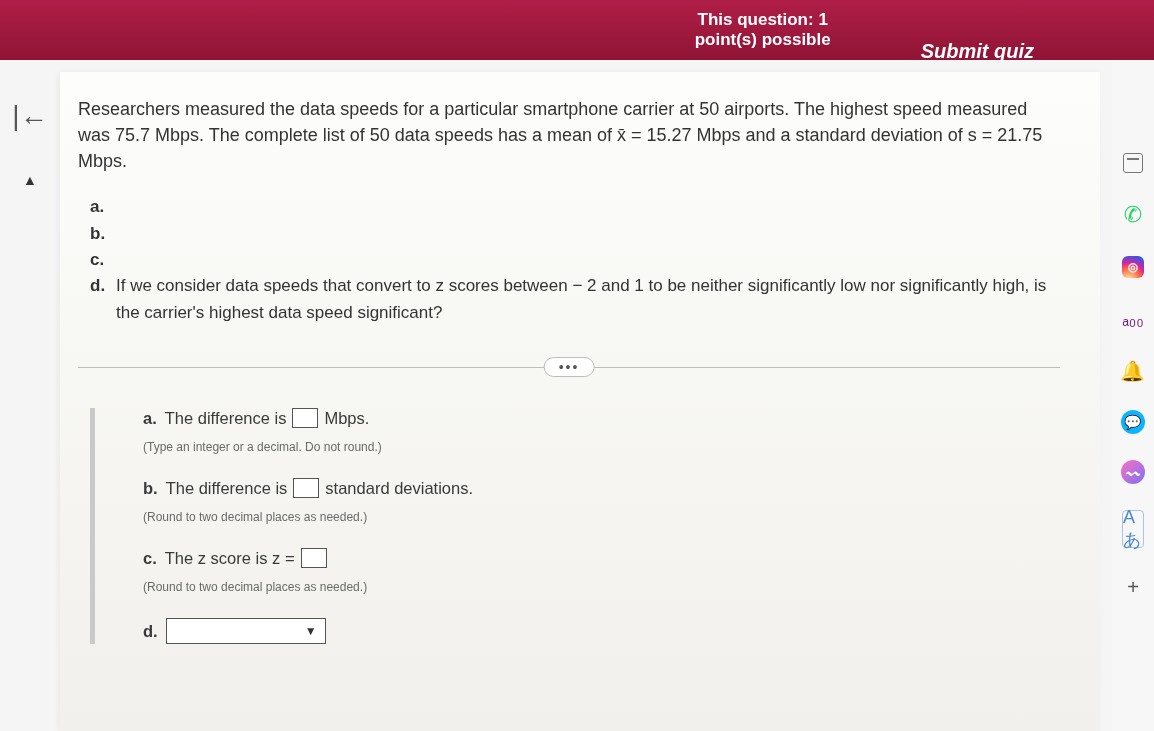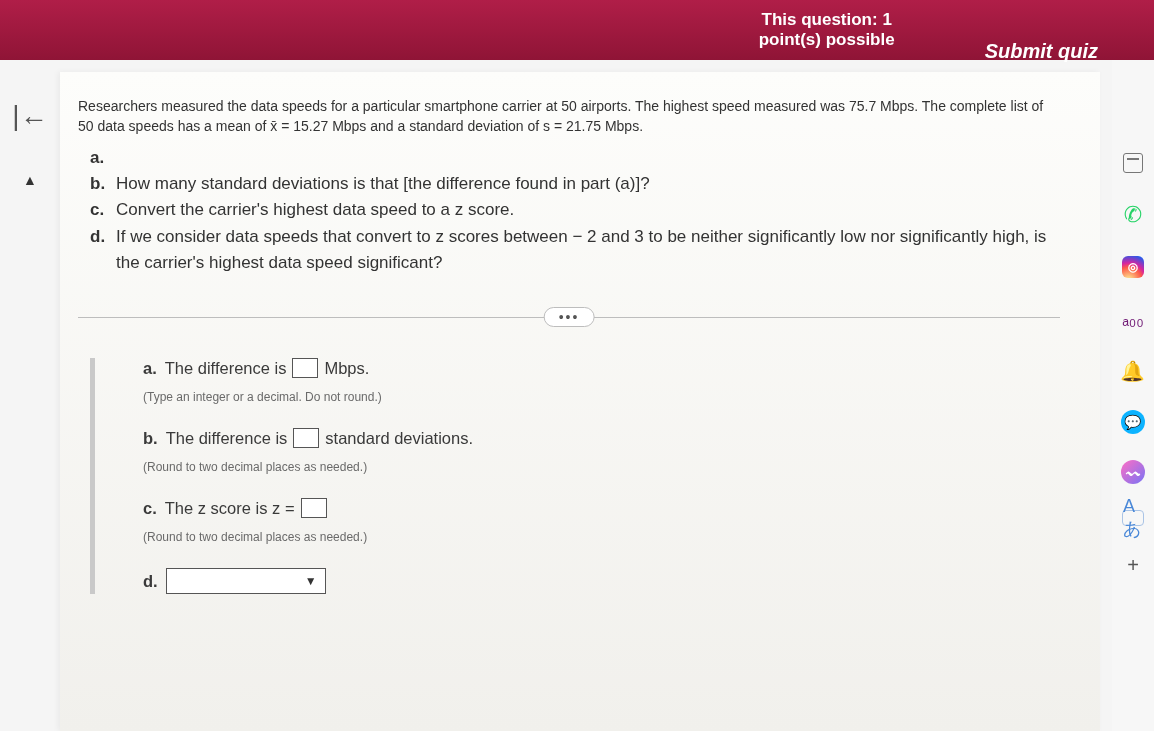--- a/index.html
+++ b/index.html
@@ -11,21 +11,21 @@
     overflow: hidden;
     position: relative;
   }
   .top-bar {
     background: #a6183f;
     background: linear-gradient(180deg, #b01e48 0%, #8f1436 100%);
     height: 60px;
     display: flex;
     align-items: center;
     justify-content: flex-end;
-    padding-right: 56px;
+    padding-right: 120px;
     gap: 90px;
     color: #fff;
   }
   .points-block {
     text-align: center;
     font-size: 17px;
     font-weight: 600;
     line-height: 1.2;
   }
   .submit-btn {
@@ -64,24 +64,24 @@
     padding: 24px 40px 24px 18px;
     background: #fdfdfb;
     background: linear-gradient(180deg, #fdfdfb 0%, #f1f0ec 100%);
     margin-top: 12px;
     margin-right: 12px;
     box-shadow: -2px 0 6px rgba(0,0,0,0.05);
     color: #2b2b2b;
     position: relative;
   }
   .intro {
-    font-size: 14px;
+    font-size: 18px;
     line-height: 1.45;
     color: #333;
-    margin-bottom: 8px;
+    margin-bottom: 20px;
   }
   .parts {
     font-size: 17px;
     line-height: 1.55;
     color: #333;
     margin-bottom: 26px;
     padding-left: 12px;
   }
   .parts .row { display: flex; gap: 6px; }
   .parts .lab { font-weight: 700; min-width: 20px; }
@@ -167,21 +167,21 @@
   }
   .ic-ig::after{content:"◎";}
   .ic-bar { color:#701a75; font-size:18px; text-decoration:underline;}
   .ic-bell { color:#555; font-size:20px;}
   .ic-chat { background:#0db3ff; color:#fff; width:24px;height:24px;border-radius:50%; font-size:14px;}
   .ic-msgr {
     width:24px;height:24px;border-radius:50%;
     background: linear-gradient(135deg,#ff6ec4,#7873f5);
     color:#fff;font-size:14px;
   }
-  .ic-trans { color:#4a88d8; font-size:18px; border:1px solid #aac4e6; border-radius:4px; width:22px;height:16px;}
+  .ic-trans { color:#4a88d8; font-size:18px; border:1px solid #aac4e6; border-radius:4px; width:22px;height:38px;}
   .ic-plus { color:#555; font-size:20px; font-weight:300;}
 </style>
 </head>
 <body>
 
 <div class="top-bar">
   <div class="points-block">
     <div>This question: 1</div>
     <div>point(s) possible</div>
   </div>
@@ -198,29 +198,27 @@
   <div class="main">
 
     <div class="intro">Researchers measured the data speeds for a particular smartphone carrier at 50 airports. The highest speed measured was 75.7 Mbps. The complete list of 50 data speeds has a mean of x̄ = 15.27 Mbps and a standard deviation of s = 21.75 Mbps.</div>
 
     <div class="parts">
       <div class="row">
         <span class="lab">a.</span>
       </div>
       <div class="row">
         <span class="lab">b.</span>
-        <span>How many standard deviations is that [the difference found in part (a)]?</span>
       </div>
       <div class="row">
         <span class="lab">c.</span>
-        <span>Convert the carrier's highest data speed to a z score.</span>
       </div>
       <div class="row">
         <span class="lab">d.</span>
-        <span>If we consider data speeds that convert to z scores between − 2 and 3 to be neither significantly low nor significantly high, is the carrier's highest data speed significant?</span>
+        <span>If we consider data speeds that convert to z scores between − 2 and 1 to be neither significantly low nor significantly high, is the carrier's highest data speed significant?</span>
       </div>
     </div>
 
     <div class="divider-wrap">
       <div class="divider-line"></div>
       <div class="dots-pill">•••</div>
     </div>
 
     <div class="answers">
 

